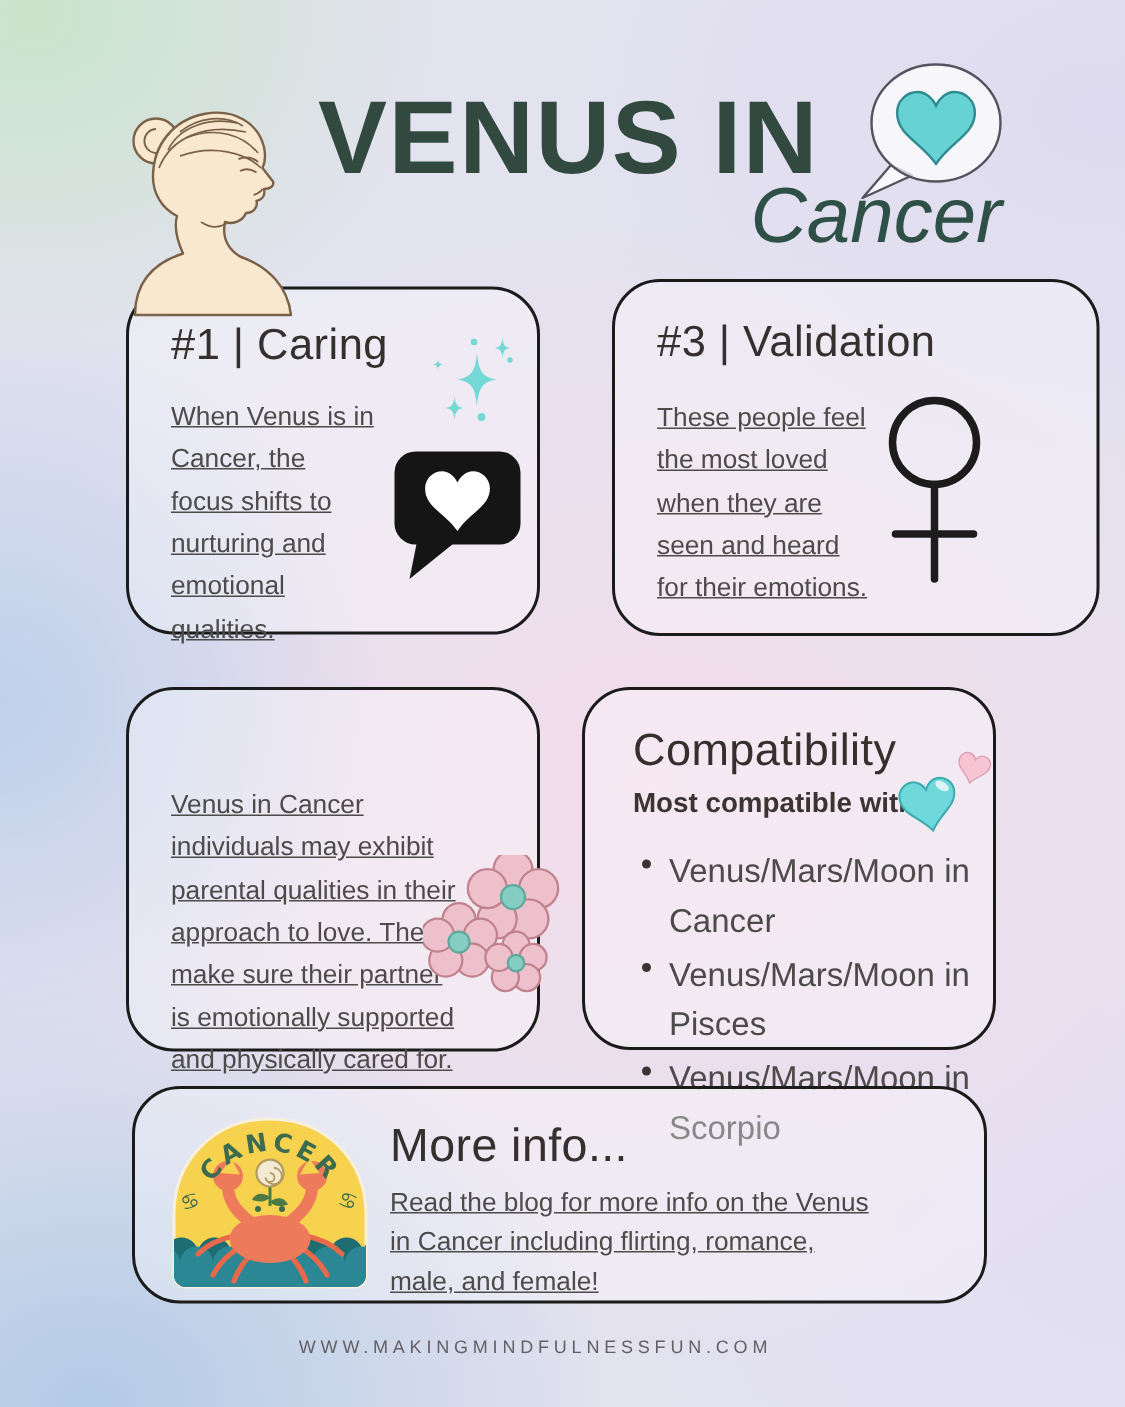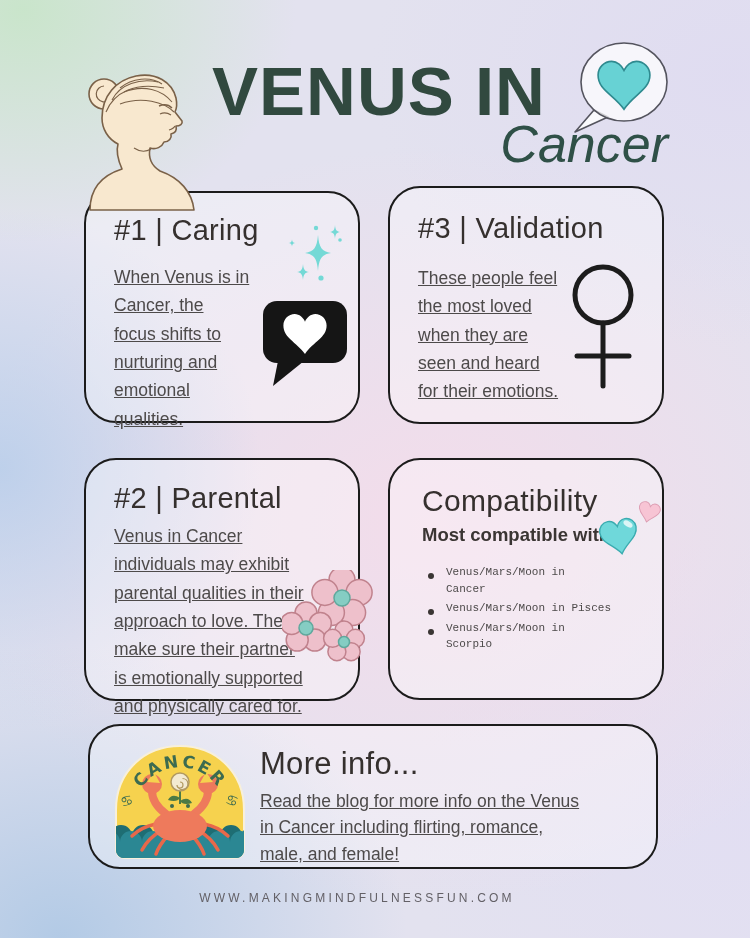--- a/index.html
+++ b/index.html
@@ -27,21 +27,21 @@
   .card{
     background:rgba(255,255,255,0.34);
     border:2px solid #1b1b1b;border-radius:32px;box-sizing:border-box;
   }
   .card-title{font-size:29px;font-weight:400;color:#35302e;letter-spacing:.3px;}
   .card-body{font-size:17.5px;line-height:1.62;color:#4d4a4a;white-space:pre-line;text-decoration:underline;}
   .subtitle{font-size:18.5px;font-weight:800;color:#3a3533;}
   ul.bullets{list-style:none;margin:10px 0 0 0;padding:0;width:230px;}
   ul.bullets li{
     position:relative;padding-left:24px;margin-bottom:3px;
-    font-size:11px;line-height:1.5;color:#4d4a4a;white-space:pre-line;font-family:Liberation Mono, monospace;
+    font-size:22px;line-height:1.5;color:#4d4a4a;white-space:pre-line;
   }
   ul.bullets li::before{
     content:"";position:absolute;left:6px;top:9px;width:6px;height:6px;border-radius:50%;background:#3a3533;
   }
   .footer{
     left:0;top:891px;width:714px;text-align:center;
     font-size:12px;letter-spacing:3.2px;color:#636066;font-weight:500;
   }
   svg{display:block;}
 </style>
@@ -109,38 +109,37 @@
     </div>
     <div class="abs" style="left:172px;top:104px">
       <svg width="94" height="92" viewBox="0 0 94 92">
         <path d="M20,64 L15,89 L46,64 Z" fill="#151515"></path>
         <rect x="5" y="4" width="84" height="62" rx="14" fill="#151515"></rect>
         <use href="#heart" transform="translate(47,36) scale(1.35) translate(-16,-14)" fill="#ffffff"></use>
       </svg>
     </div>
   </div>
 
-  <div class="abs card" style="left:388px;top:186px;width:276px;height:238px">
+  <div class="abs card" style="left:408px;top:186px;width:325px;height:238px">
     <div class="abs card-title" style="left:28px;top:24px">#3 | Validation</div>
     <div class="abs card-body" style="left:28px;top:76px;width:160px">These people feel
 the most loved
 when they are
 seen and heard
 for their emotions.</div>
     <div class="abs" style="left:172px;top:74px">
       <svg width="82" height="132" viewBox="0 0 82 132">
         <circle cx="41" cy="33" r="28" fill="none" stroke="#1c1c1c" stroke-width="5"></circle>
         <line x1="41" y1="61" x2="41" y2="124" stroke="#1c1c1c" stroke-width="5" stroke-linecap="round"></line>
         <line x1="15" y1="94" x2="67" y2="94" stroke="#1c1c1c" stroke-width="5" stroke-linecap="round"></line>
       </svg>
     </div>
   </div>
 
   <div class="abs card" style="left:84px;top:458px;width:276px;height:243px">
-    <div class="abs card-title" style="left:28px;top:22px">#2 | Parental</div>
     <div class="abs card-body" style="left:28px;top:62px;width:215px">Venus in Cancer
 individuals may exhibit
 parental qualities in their
 approach to love. They
 make sure their partner
 is emotionally supported
 and physically cared for.</div>
     <div class="abs" style="left:196px;top:110px">
       <svg width="92" height="96" viewBox="0 0 92 96">
         <g fill="#eec0cb" stroke="#c0828d" stroke-width="1.5">

